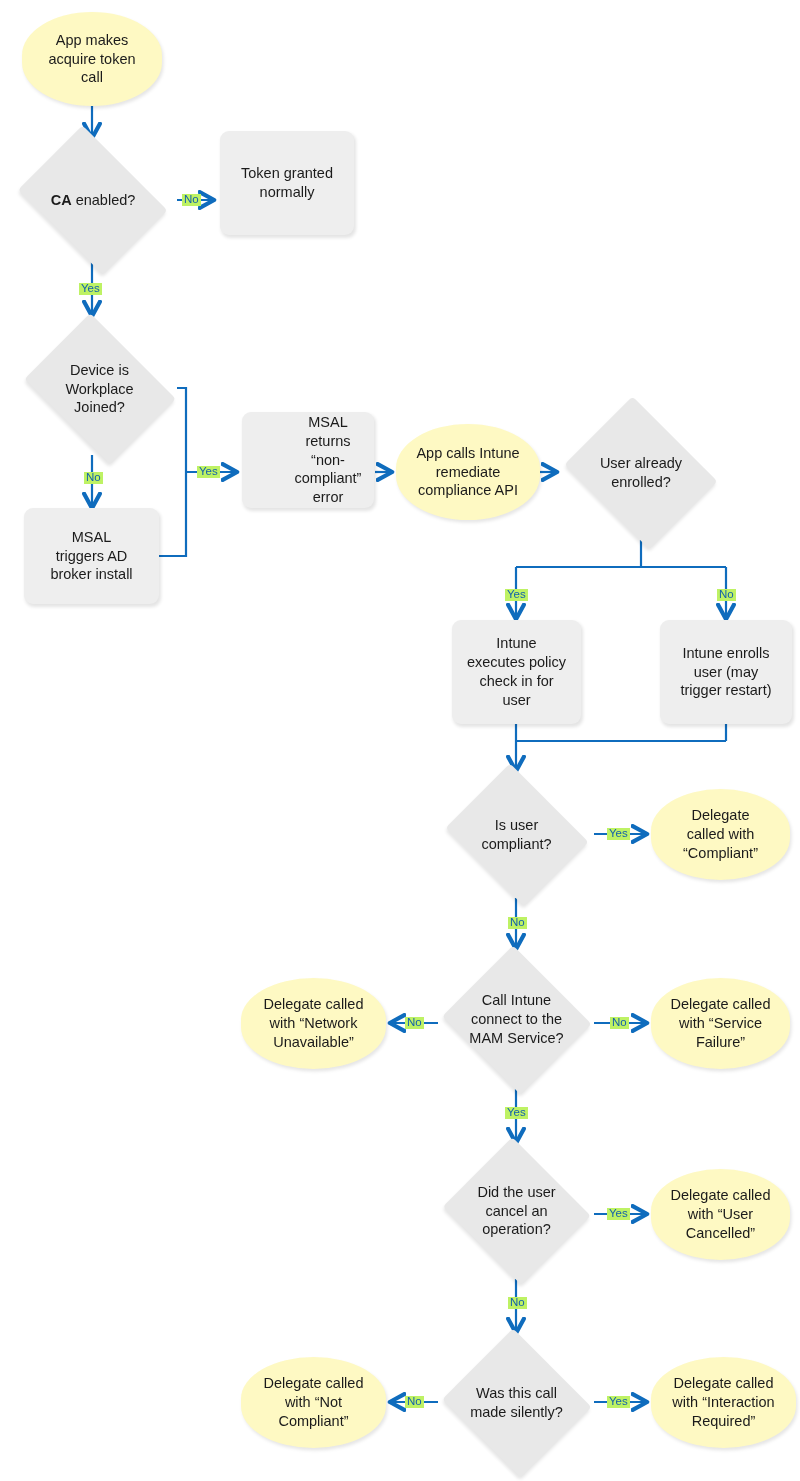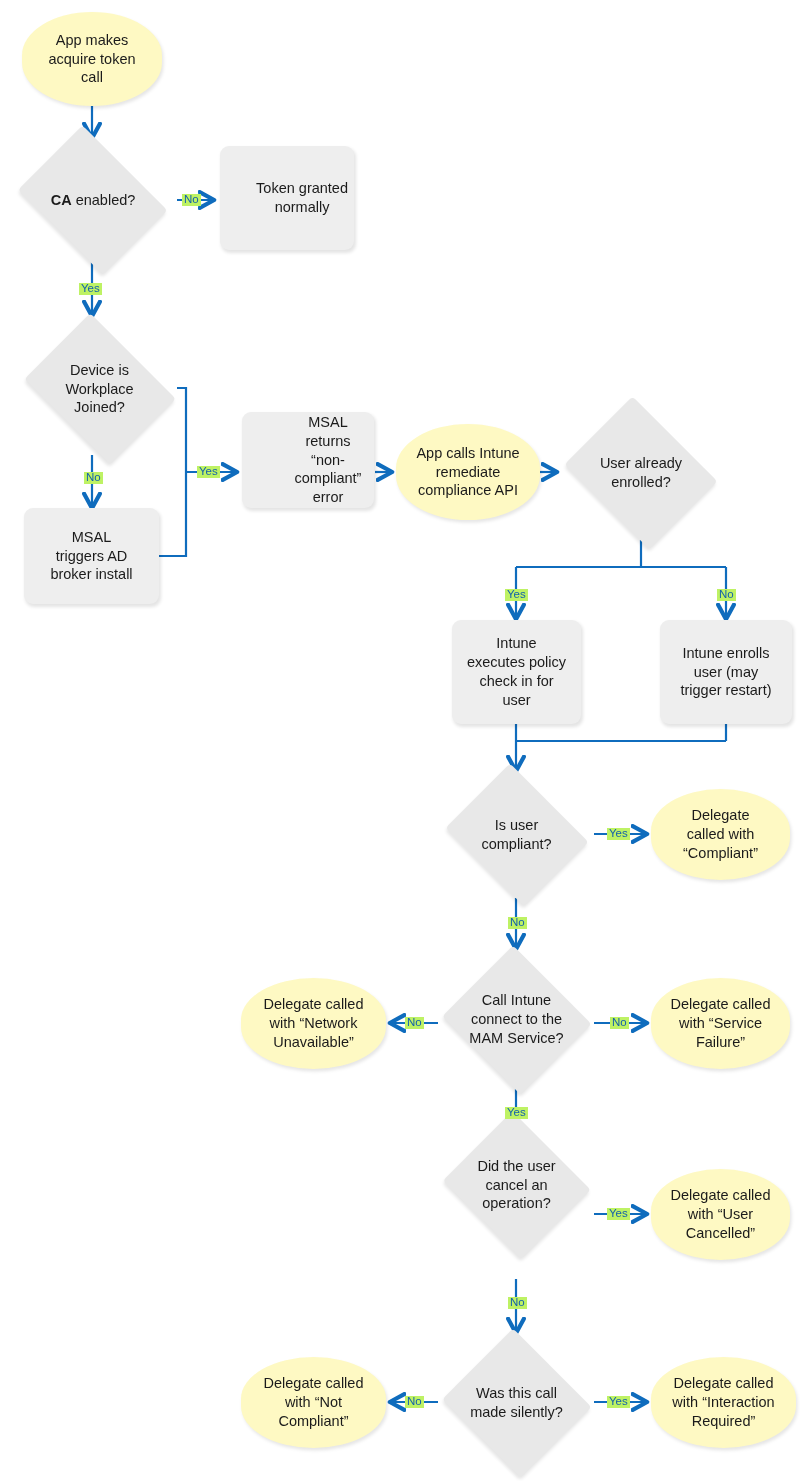--- a/index.html
+++ b/index.html
@@ -156,21 +156,21 @@
   <div class="node shape-terminator" style="left:22px; top:12px; width:140px; height:94px;">
     <span class="txt">App makes
 acquire token
 call</span>
   </div>
 
   <div class="node shape-decision" style="left:8px; top:136px; width:170px; height:128px;">
     <span class="txt"><span class="bold">CA</span><span> enabled?</span></span>
   </div>
 
-  <div class="node shape-process" style="left:220px; top:146px; width:134px; height:104px;justify-content:flex-end;">
+  <div class="node shape-process" style="left:220px; top:131px; width:134px; height:104px;">
     <span class="txt">Token granted
 normally</span>
   </div>
 
   <div class="node shape-decision" style="left:14px; top:323px; width:171px; height:132px;">
     <span class="txt">Device is
 Workplace
 Joined?</span>
   </div>
 
@@ -232,21 +232,21 @@
 with “Network
 Unavailable”</span>
   </div>
 
   <div class="node shape-terminator" style="left:651px; top:978px; width:139px; height:91px;">
     <span class="txt">Delegate called
 with “Service
 Failure”</span>
   </div>
 
-  <div class="node shape-decision" style="left:438px; top:1116px; width:157px; height:138px;">
+  <div class="node shape-decision" style="left:438px; top:1142px; width:157px; height:138px;">
     <span class="txt">Did the user
 cancel an
 operation?</span>
   </div>
 
   <div class="node shape-terminator" style="left:651px; top:1169px; width:139px; height:91px;">
     <span class="txt">Delegate called
 with “User
 Cancelled”</span>
   </div>

